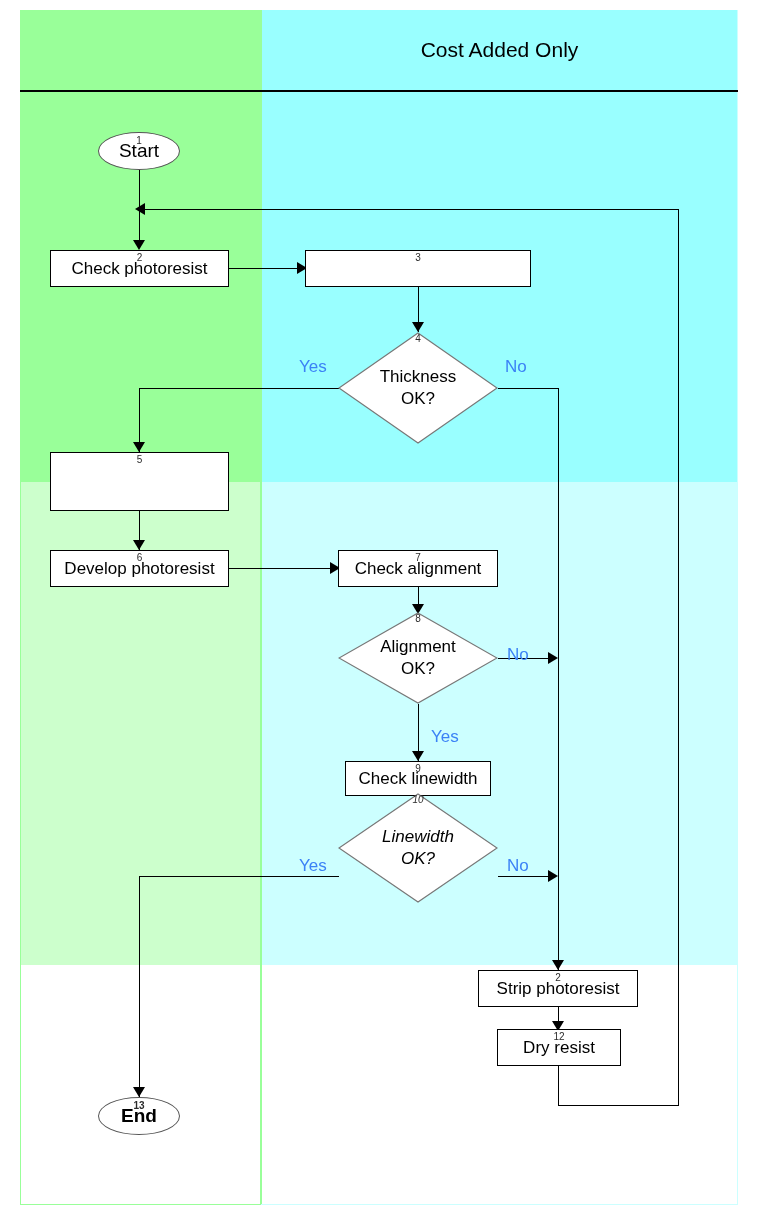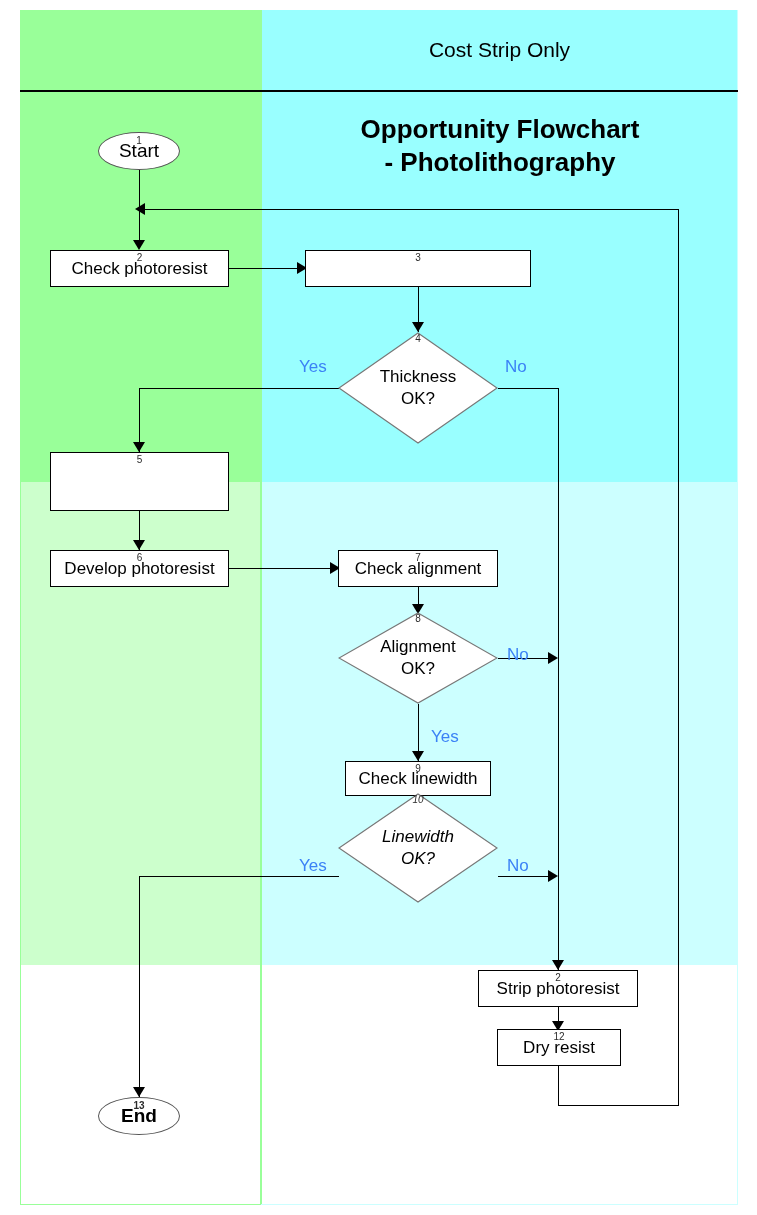--- a/index.html
+++ b/index.html
@@ -100,26 +100,22 @@
   <div class="lane band-va-bot"></div>
   <div class="lane band-ca-bot"></div>
 
   <div class="frame-left"></div>
   <div class="frame-mid"></div>
   <div class="frame-right"></div>
   <div class="frame-bottom-l"></div>
   <div class="frame-bottom-r"></div>
   <div class="header-rule"></div>
 
-  <div class="lane-title ca">Cost Strip Only</div>
-
-  <div class="chart-title">
-    <div>Opportunity Flowchart</div>
-    <div>- Photolithography</div>
-  </div>
+  <div class="lane-title ca">Cost Added Only</div>
+
 
   <div class="ln lnv" style="left:139px;top:170px;height:72px;"></div>
   <div class="arrow down" style="left:133px;top:240px;"></div>
 
   <div class="ln lnv" style="left:558px;top:1065px;height:41px;"></div>
   <div class="ln lnh" style="left:558px;top:1105px;width:121px;"></div>
   <div class="ln lnv" style="left:678px;top:209px;height:897px;"></div>
   <div class="ln lnh" style="left:145px;top:209px;width:534px;"></div>
   <div class="arrow left" style="left:135px;top:203px;"></div>
 

